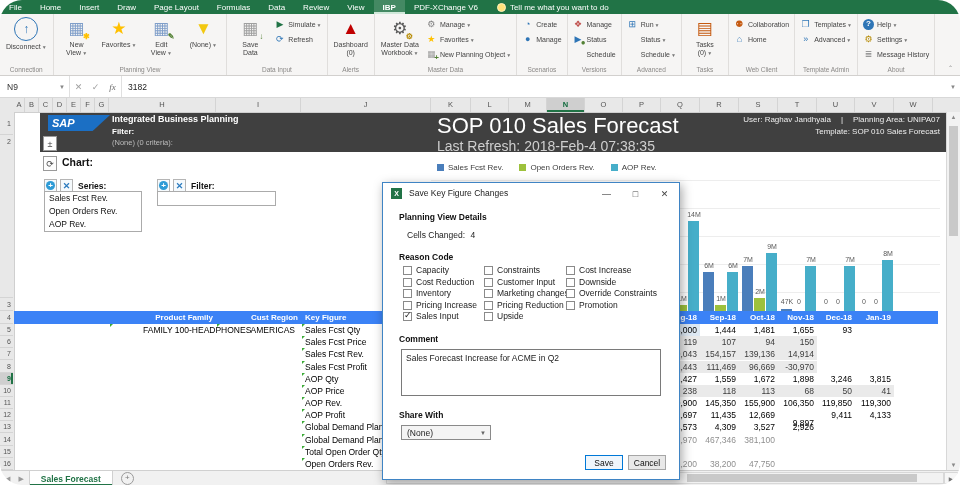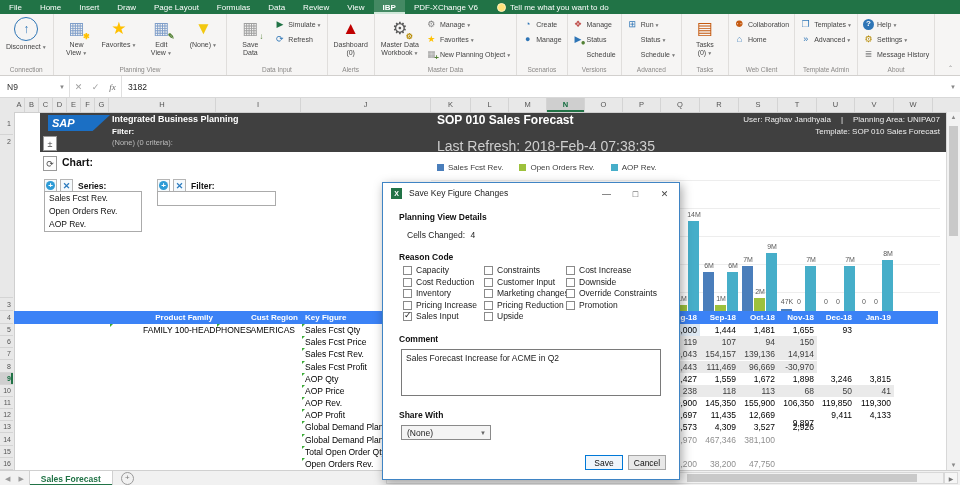--- a/index.html
+++ b/index.html
@@ -1,17 +1,17 @@
 <!DOCTYPE html>
 <html><head>
 <meta charset="utf-8">
 <style>
   html,body{margin:0;padding:0;background:#fff;}
   #app{position:relative;width:960px;height:485px;overflow:hidden;
-       font-family:"Liberation Sans",sans-serif;background:#fff;-webkit-font-smoothing:antialiased;}
+       font-family:"Liberation Sans",sans-serif;background:#fff;border-radius:22px;-webkit-font-smoothing:antialiased;}
   .abs{position:absolute;}
   
   #tabbar{left:0;top:0;width:960px;height:14px;background:#217346;display:flex;align-items:stretch;z-index:4;}
   .tab{color:#fff;font-size:8px;padding:0 9px;display:flex;align-items:center;cursor:default;white-space:nowrap;}
   .tab.active{background:rgba(255,255,255,.16);box-shadow:inset 0 -2px 0 #cfe8d9;font-weight:bold;}
   #tellme{display:flex;align-items:center;color:#fff;font-size:8px;gap:4px;padding-left:10px;}
   .bulb{width:7px;height:7px;border-radius:50%;background:#ffe37a;border:1px solid #fff3c0;}
   #share{position:absolute;right:2px;top:0;height:14px;display:flex;align-items:center;gap:3px;color:#fff;font-size:8px;}
   .person{width:7px;height:7px;border:1px solid #fff;border-radius:50% 50% 20% 20%;}
   
@@ -50,21 +50,21 @@
   .rowh{position:absolute;left:0;width:13px;font-size:7px;color:#555;text-align:right;padding-right:2px;
         border-bottom:1px solid #d4d4d4;box-sizing:border-box;}
   .rowh.sel{background:#cfcfcf;color:#0f6a3c;font-weight:bold;box-shadow:inset -2px 0 0 #217346;}
   
   #darkband{left:40px;top:112px;width:906px;height:40px;background:#404040;z-index:1;}
   #saplogo{left:48px;top:115px;width:58px;height:16px;background:#1b6fc4;clip-path:polygon(0 0,100% 0,72% 100%,0 100%);
            color:#fff;font-weight:bold;font-style:italic;font-size:11px;display:flex;align-items:center;padding-left:4px;z-index:2;}
   .hdr-app{left:112px;top:114px;color:#fff;font-size:9px;font-weight:bold;z-index:2;}
   .hdr-filter{left:112px;top:127px;color:#fff;font-size:8px;font-weight:bold;z-index:2;}
   .hdr-filterval{left:112px;top:138px;color:#bdbdbd;font-size:7.5px;z-index:2;}
-  .hdr-title{left:437px;top:113px;color:#fff;font-size:12px;font-weight:bold;z-index:2;}
+  .hdr-title{left:437px;top:113px;color:#fff;font-size:22px;font-weight:normal;z-index:2;}
   .hdr-refresh{left:437px;top:138px;color:#cfcfcf;font-size:14px;z-index:2;}
   .hdr-right1{right:20px;top:115px;color:#eee;font-size:8px;z-index:2;display:flex;gap:10px;}
   .hdr-right2{right:20px;top:127px;color:#eee;font-size:8px;z-index:2;margin-left:40px;}
   .sqbtn{width:14px;height:15px;background:#fdfdfd;border:1px solid #9a9a9a;display:flex;align-items:center;justify-content:center;
          font-size:9px;color:#444;z-index:3;box-sizing:border-box;}
   
   .panel-label{font-weight:bold;color:#111;}
   .bluebtn{width:13px;height:13px;border:1px solid #b5b5b5;background:#f5fafd;display:flex;align-items:center;justify-content:center;z-index:2;box-sizing:border-box;}
   .plus{width:9px;height:9px;border-radius:50%;background:#2e9bd6;color:#fff;font-size:8px;line-height:9px;text-align:center;font-weight:bold;}
   .bluex{color:#2b7bbf;font-weight:bold;font-size:9px;}

